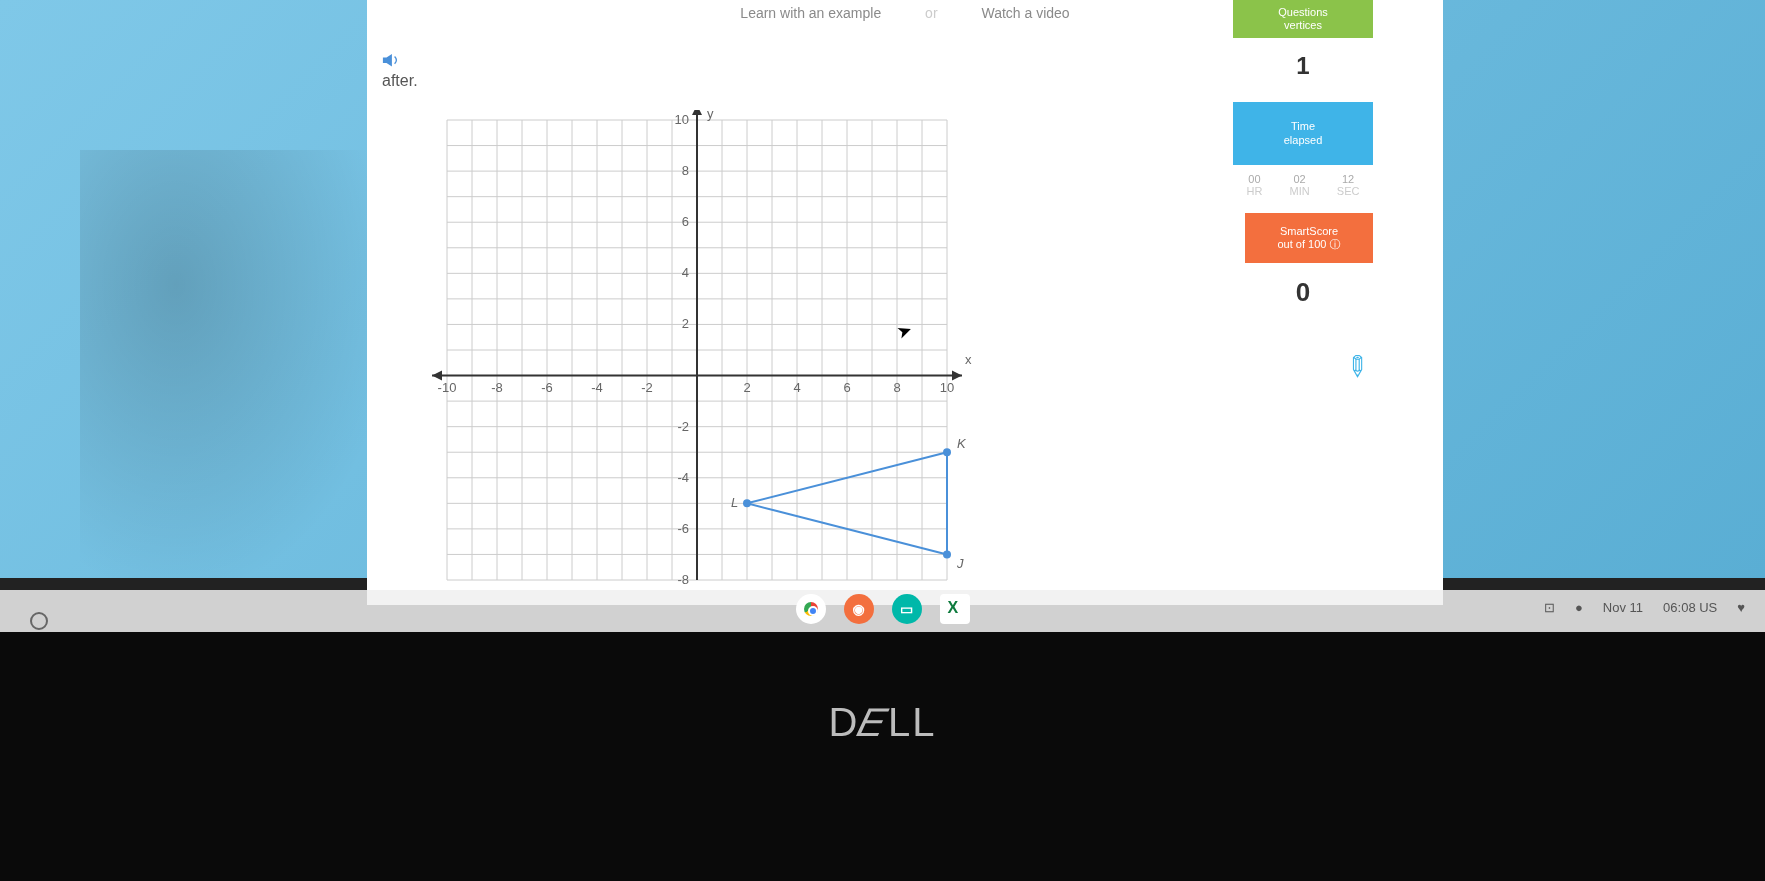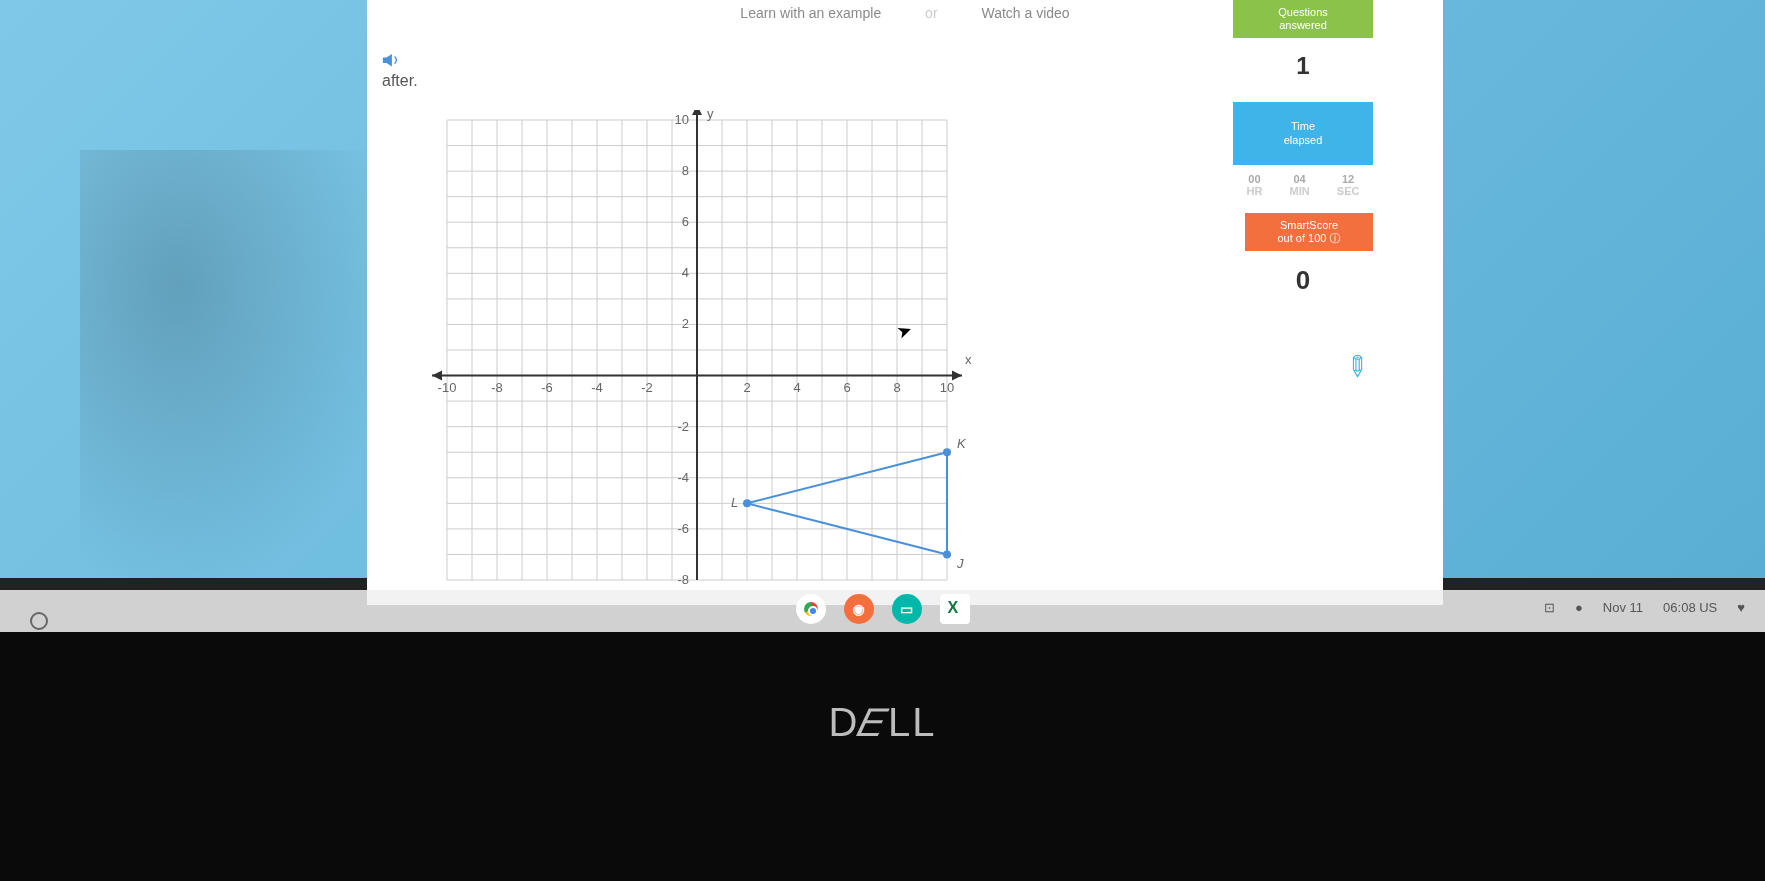--- a/index.html
+++ b/index.html
@@ -108,27 +108,26 @@
       line-height: 1.2;
       margin-top: 8px;
     }
     .time-row {
       background: #fff;
       color: #aaa;
       padding: 8px 0;
       font-size: 11px;
       display: flex;
       justify-content: space-around;
-      font-weight: bold;
     }
     .time-row .sub { display:block; font-size:11px; color:#ccc; }
     .badge-orange {
       background: #f36f3e;
       color: #fff;
-      padding: 6px 4px;
+      padding: 12px 4px;
       font-size: 11px;
       line-height: 1.2;
       margin-top: 8px;
       margin-left: 12px;
     }
     .badge-score {
       background: #fff;
       color: #333;
       font-size: 26px;
       font-weight: bold;
@@ -328,30 +327,30 @@
           <circle cx="330" cy="393.33333333333337" r="4" class="tri-point"></circle>
           <text x="314" y="397.33333333333337" class="pt-label">L</text>
         </svg>
       <div class="cursor-arrow">➤</div>
     </div>
   </div>
 
   <div class="right-panel">
     <div class="badge-green">
       <div>Questions</div>
-      <div>answered</div>
+      <div>vertices</div>
     </div>
     <div class="badge-white">1</div>
     <div class="badge-blue">
       <div>Time</div>
       <div>elapsed</div>
     </div>
     <div class="time-row">
       <div><span>00</span><span class="sub">HR</span></div>
-      <div><span>04</span><span class="sub">MIN</span></div>
+      <div><span>02</span><span class="sub">MIN</span></div>
       <div><span>12</span><span class="sub">SEC</span></div>
     </div>
     <div class="badge-orange">
       <div>SmartScore</div>
       <div><span>out of 100</span> ⓘ</div>
     </div>
     <div class="badge-score">0</div>
     <div class="scratch-icon">✎</div>
   </div>
 

